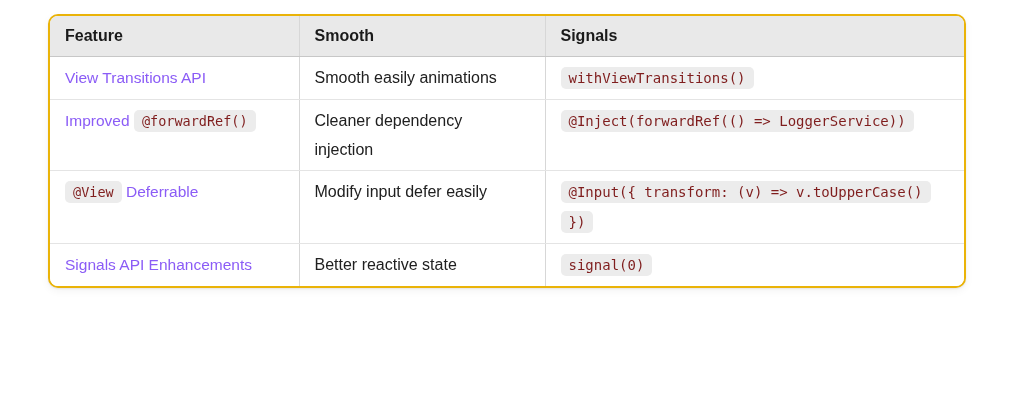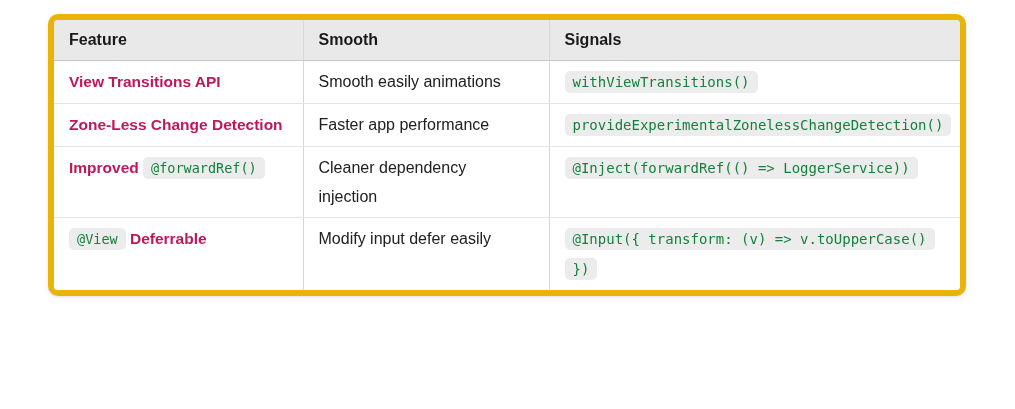--- a/index.html
+++ b/index.html
@@ -8,21 +8,21 @@
     height: 409px;
     background: #ffffff;
     font-family: "Liberation Sans", "DejaVu Sans", sans-serif;
     overflow: hidden;
   }
   .table-wrap {
     position: absolute;
     left: 48px;
     top: 14px;
     width: 918px;
-    border: 6px solid #eab308;
+    border: 2px solid #eab308;
     border-radius: 10px;
     overflow: hidden;
     box-shadow: 0 1px 2px rgba(0,0,0,0.07), 0 3px 8px rgba(0,0,0,0.05);
     background: #ffffff;
   }
   table.feature-table {
     width: 100%;
     border-collapse: collapse;
     table-layout: fixed;
   }
@@ -48,32 +48,32 @@
     padding: 6px 15px;
     line-height: 29px;
     font-size: 16px;
     color: #202020;
     border-bottom: 1px solid #e4e4e4;
     background: #ffffff;
   }
   tbody tr:last-child td { border-bottom: none; }
   .feature-cell { font-size: 15.5px; }
   .feature-cell strong {
-    font-weight: 700;
-    color: #be185d;
+    font-weight: 400;
+    color: #8b5cf6;
   }
   .benefit-text {
     display: inline-block;
     max-width: 205px;
     vertical-align: top;
   }
   .chip {
     font-family: "DejaVu Sans Mono", "Liberation Mono", monospace;
     font-size: 14px;
-    color: #15803d;
+    color: #7f1d1d;
     background: #ececec;
     border-radius: 5px;
     padding: 3px 8px;
     -webkit-box-decoration-break: clone;
     box-decoration-break: clone;
   }
   .feature-cell .chip { font-size: 13.5px; }
 </style>
 </head>
 <body>
@@ -92,29 +92,29 @@
         <th>Signals</th>
       </tr>
     </thead>
     <tbody id="table-body">
         <tr>
           <td class="feature-cell"><strong>View Transitions API</strong></td>
           <td><span class="benefit-text">Smooth easily animations</span></td>
           <td><code class="chip">withViewTransitions()</code></td>
         </tr>
         <tr>
-          <td class="feature-cell"><strong>Zone-Less Change Detection</strong></td>
-          <td><span class="benefit-text">Faster app performance</span></td>
-          <td><code class="chip">provideExperimentalZonelessChangeDetection()</code></td>
-        </tr>
-        <tr>
           <td class="feature-cell"><strong>Improved</strong> <code class="chip">@forwardRef()</code></td>
           <td><span class="benefit-text">Cleaner dependency injection</span></td>
           <td><code class="chip">@Inject(forwardRef(() =&gt; LoggerService))</code></td>
         </tr>
         <tr>
           <td class="feature-cell"><code class="chip">@View</code> <strong>Deferrable</strong></td>
           <td><span class="benefit-text">Modify input defer easily</span></td>
           <td><code class="chip">@Input({ transform: (v) =&gt; v.toUpperCase() })</code></td>
         </tr>
+        <tr>
+          <td class="feature-cell"><strong>Signals API Enhancements</strong></td>
+          <td><span class="benefit-text">Better reactive state</span></td>
+          <td><code class="chip">signal(0)</code></td>
+        </tr>
       </tbody>
   </table>
 </div>
 
 </body></html>

